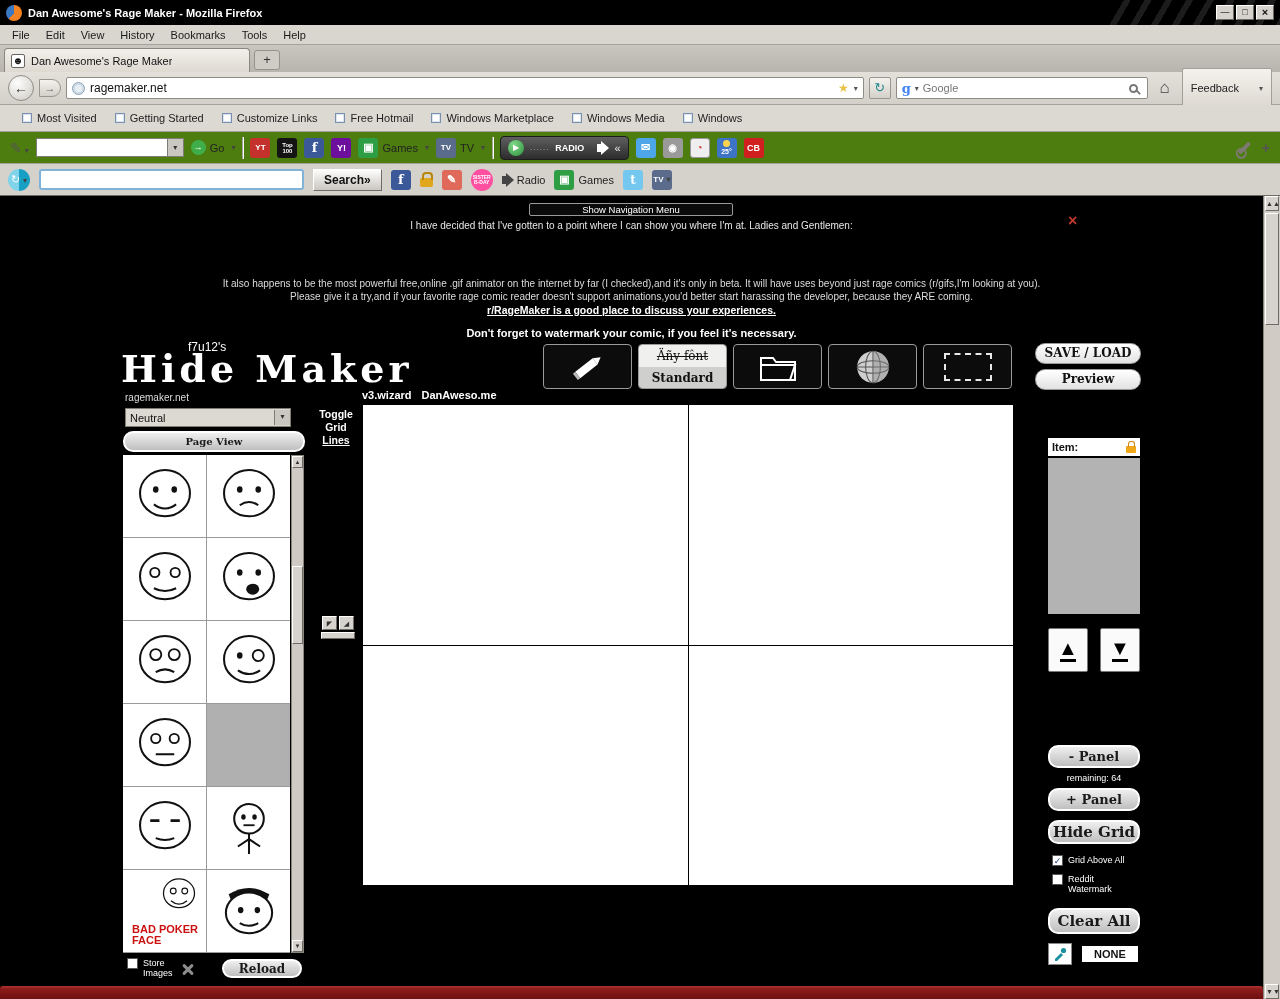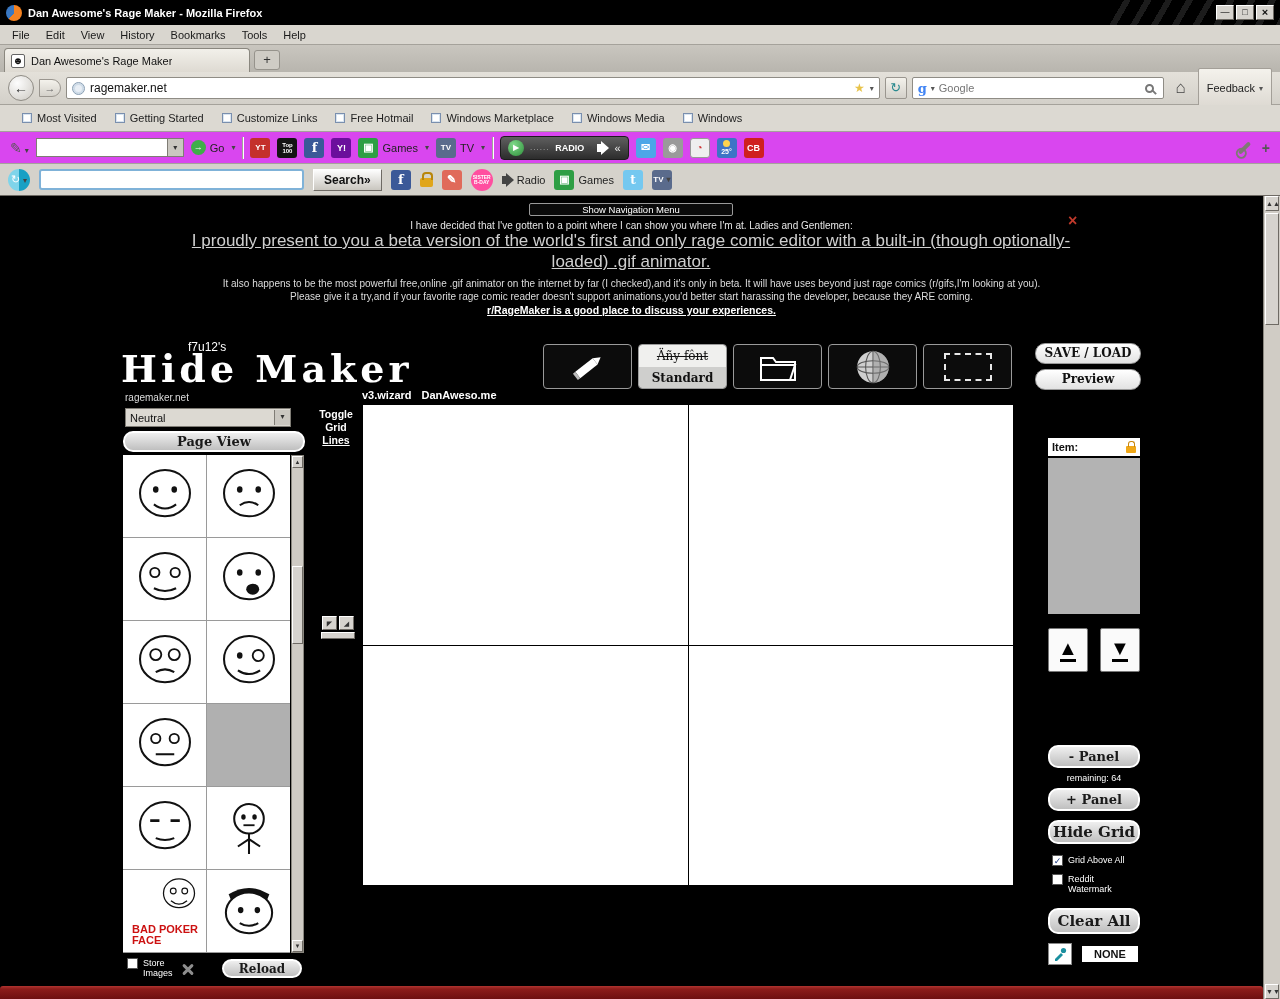--- a/index.html
+++ b/index.html
@@ -42,27 +42,27 @@
 .caret::before{content:"▾";}
 .refreshbtn{width:22px;height:22px;background:linear-gradient(#f4f2ec,#d4d1ca);border:1px solid #9a968f;border-radius:2px;text-align:center;line-height:20px;font-size:13px;color:#2a8a8f;flex:none;}
 .refreshbtn::before{content:"↻";}
 .searchbox{width:252px;height:22px;background:#fff;border:1px solid #8f8c85;border-radius:2px;display:flex;align-items:center;gap:4px;padding:0 5px;flex:none;}
 .gicon{font-size:13px;font-weight:bold;color:#4285f4;font-family:"DejaVu Serif",serif;}
 .searchbox input{border:none;outline:none;flex:1;font-size:11px;color:#333;min-width:0;}
 .mag{width:9px;height:9px;border:2px solid #777;border-radius:50%;position:relative;flex:none;margin-right:4px;}
 .mag::after{content:"";position:absolute;width:6px;height:2px;background:#777;transform:rotate(45deg);right:-5px;bottom:-2px;}
 .homebtn{width:24px;height:24px;text-align:center;line-height:24px;font-size:17px;color:#444;flex:none;}
 .homebtn::before{content:"⌂";}
-.feedback{height:40px;background:linear-gradient(#f4f2ec,#ddd9d2);border:1px solid #a39f98;border-radius:2px;display:flex;align-items:center;gap:4px;padding:0 8px;font-size:11px;color:#222;flex:none;}
+.feedback{height:40px;background:linear-gradient(#f4f2ec,#ddd9d2);border:1px solid #a39f98;border-radius:2px;display:flex;align-items:center;gap:20px;padding:0 8px;font-size:11px;color:#222;flex:none;}
 
 .bmbar{position:absolute;top:105px;left:0;right:0;height:27px;background:#dcd9d2;border-bottom:1px solid #a5a29b;display:flex;align-items:center;gap:18px;padding-left:22px;}
 .bm-item{display:flex;align-items:center;gap:5px;font-size:11px;color:#222;}
 .bmico{width:10px;height:10px;background:#fff;border:1px solid #7a8fae;box-shadow:inset 0 0 0 1px #d8e4f0;flex:none;}
 
-.toolbar1{position:absolute;top:132px;left:0;right:0;height:32px;background:#d946ef;border-bottom:1px solid #a5a29b;display:flex;align-items:center;gap:7px;padding:0 10px;}
+.toolbar1{position:absolute;top:132px;left:0;right:0;height:32px;background:#4d7c0f;border-bottom:1px solid #a5a29b;display:flex;align-items:center;gap:7px;padding:0 10px;}
 .toolbar2{position:absolute;top:164px;left:0;right:0;height:32px;background:#d5d2cb;border-bottom:1px solid #6e6a64;display:flex;align-items:center;gap:9px;padding:0 8px;}
 .pencil-ico{font-size:14px;color:#555;}
 .pencil-ico::before{content:"✎";}
 .dd::after{content:"▾";font-size:8px;color:#444;margin-left:3px;}
 .combo{width:148px;height:19px;background:#fff;border:1px solid #7f7c75;display:flex;}
 .combo input{flex:1;border:none;outline:none;font-size:11px;padding:0 3px;min-width:0;}
 .combo .cbtn{width:16px;background:#cac7c0;border-left:1px solid #7f7c75;font-size:8px;text-align:center;line-height:17px;color:#333;}
 .cbtn::before{content:"▾";}
 .gobtn{display:flex;align-items:center;gap:4px;font-size:11px;color:#222;}
 .gocirc{width:15px;height:15px;border-radius:50%;background:#3fae49;color:#fff;font-size:9px;font-weight:bold;text-align:center;line-height:14px;}
@@ -133,21 +133,21 @@
 .fontbot{flex:1;background:#cfcfcd;color:#111;font-family:"DejaVu Serif",serif;font-size:12px;font-weight:bold;text-align:center;line-height:22px;}
 .marquee{width:48px;height:28px;border:2px dashed #e8e8e8;}
 .pillwhite{position:absolute;left:1035px;width:106px;height:21px;background:linear-gradient(#ffffff,#e2e2e2);border:1px solid #999;border-radius:10px;color:#111;font-family:"DejaVu Serif",serif;font-weight:bold;font-size:12px;text-align:center;line-height:19px;}
 .pill{background:linear-gradient(#efefef,#bfbfbf);border:2px solid #fff;border-radius:10px;color:#1a1a1a;font-family:"DejaVu Serif",serif;font-weight:bold;text-align:center;position:absolute;}
 
 .selectbox{position:absolute;left:125px;top:212px;width:166px;height:19px;background:#dcd9d2;border:1px solid #7f7c75;display:flex;align-items:center;}
 .selectbox .sel-label{flex:1;font-size:11px;color:#111;padding-left:4px;}
 .selectbox .cbtn{width:16px;height:15px;background:#cac7c0;border-left:1px solid #7f7c75;font-size:8px;text-align:center;line-height:14px;color:#333;}
 .togglegrid{position:absolute;left:314px;top:212px;width:44px;text-align:center;font-size:10.5px;font-weight:bold;color:#fff;line-height:13px;}
 .togglegrid .u{text-decoration:underline;}
-.pageview{left:123px;top:235px;width:182px;height:21px;font-size:13px;line-height:18px;}
+.pageview{left:123px;top:235px;width:182px;height:21px;font-size:10px;line-height:18px;}
 
 .faces{position:absolute;left:123px;top:259px;width:167px;height:498px;background:#9a9a9a;display:grid;grid-template-columns:83px 83px;grid-auto-rows:82px;gap:1px;overflow:hidden;}
 .face-cell{background:#fff;display:flex;align-items:center;justify-content:center;position:relative;overflow:hidden;}
 .face-cell.empty{background:#b0b0b0;}
 .facesvg{width:74px;height:74px;}
 .face-cell.poker .facesvg{width:46px;height:46px;position:absolute;top:2px;right:4px;}
 .poker-label{position:absolute;left:9px;bottom:6px;width:72px;color:#cc1111;font-weight:bold;font-size:11px;line-height:11px;}
 .fsb{position:absolute;left:291px;top:259px;width:13px;height:498px;background:#cfcbc4;border:1px solid #8a877f;}
 .fsb .sbtn{position:absolute;left:0;width:11px;height:12px;background:#d6d3ce;border:1px solid;border-color:#fff #6e6a64 #6e6a64 #fff;font-size:6px;text-align:center;line-height:11px;color:#333;}
 .fsb .up{top:0;} .fsb .dn{bottom:0;}
@@ -346,25 +346,25 @@
         <span>Games</span>
       </span>
     <span class="sq twq">t</span>
     <span class="sq tvico dd">TV</span>
   </div>
 
   <div class="page">
 
     <div class="nav-pill">Show Navigation Menu</div>
     <div class="an-intro">I have decided that I've gotten to a point where I can show you where I'm at. Ladies and Gentlemen:</div>
-    <div class="an-headline">I proudly present to you a beta version of the world's first and only rage comic editor with a built-in (though optionally-loaded) .gif animator.</div>
     <div class="an-close">×</div>
     <div class="an-line" style="top:82px;">It also happens to be the most powerful free,online .gif animator on the internet by far (I checked),and it's only in beta. It will have uses beyond just rage comics (r/gifs,I'm looking at you).</div>
     <div class="an-line" style="top:95px;">Please give it a try,and if your favorite rage comic reader doesn't support animations,you'd better start harassing the developer, because they ARE coming.</div>
     <div class="an-link">r/RageMaker is a good place to discuss your experiences.</div>
+    <div class="an-mark">Don't forget to watermark your comic, if you feel it's necessary.</div>
 
     <div class="logo-super">f7u12's</div>
     <div class="logo-title">Hide Maker</div>
     <div class="logo-domain">ragemaker.net</div>
     <div class="version-line">
       <span>v3.wizard</span>
       <span>DanAweso.me</span>
     </div>
 
     <div class="toolbtn" style="left:543px;">

